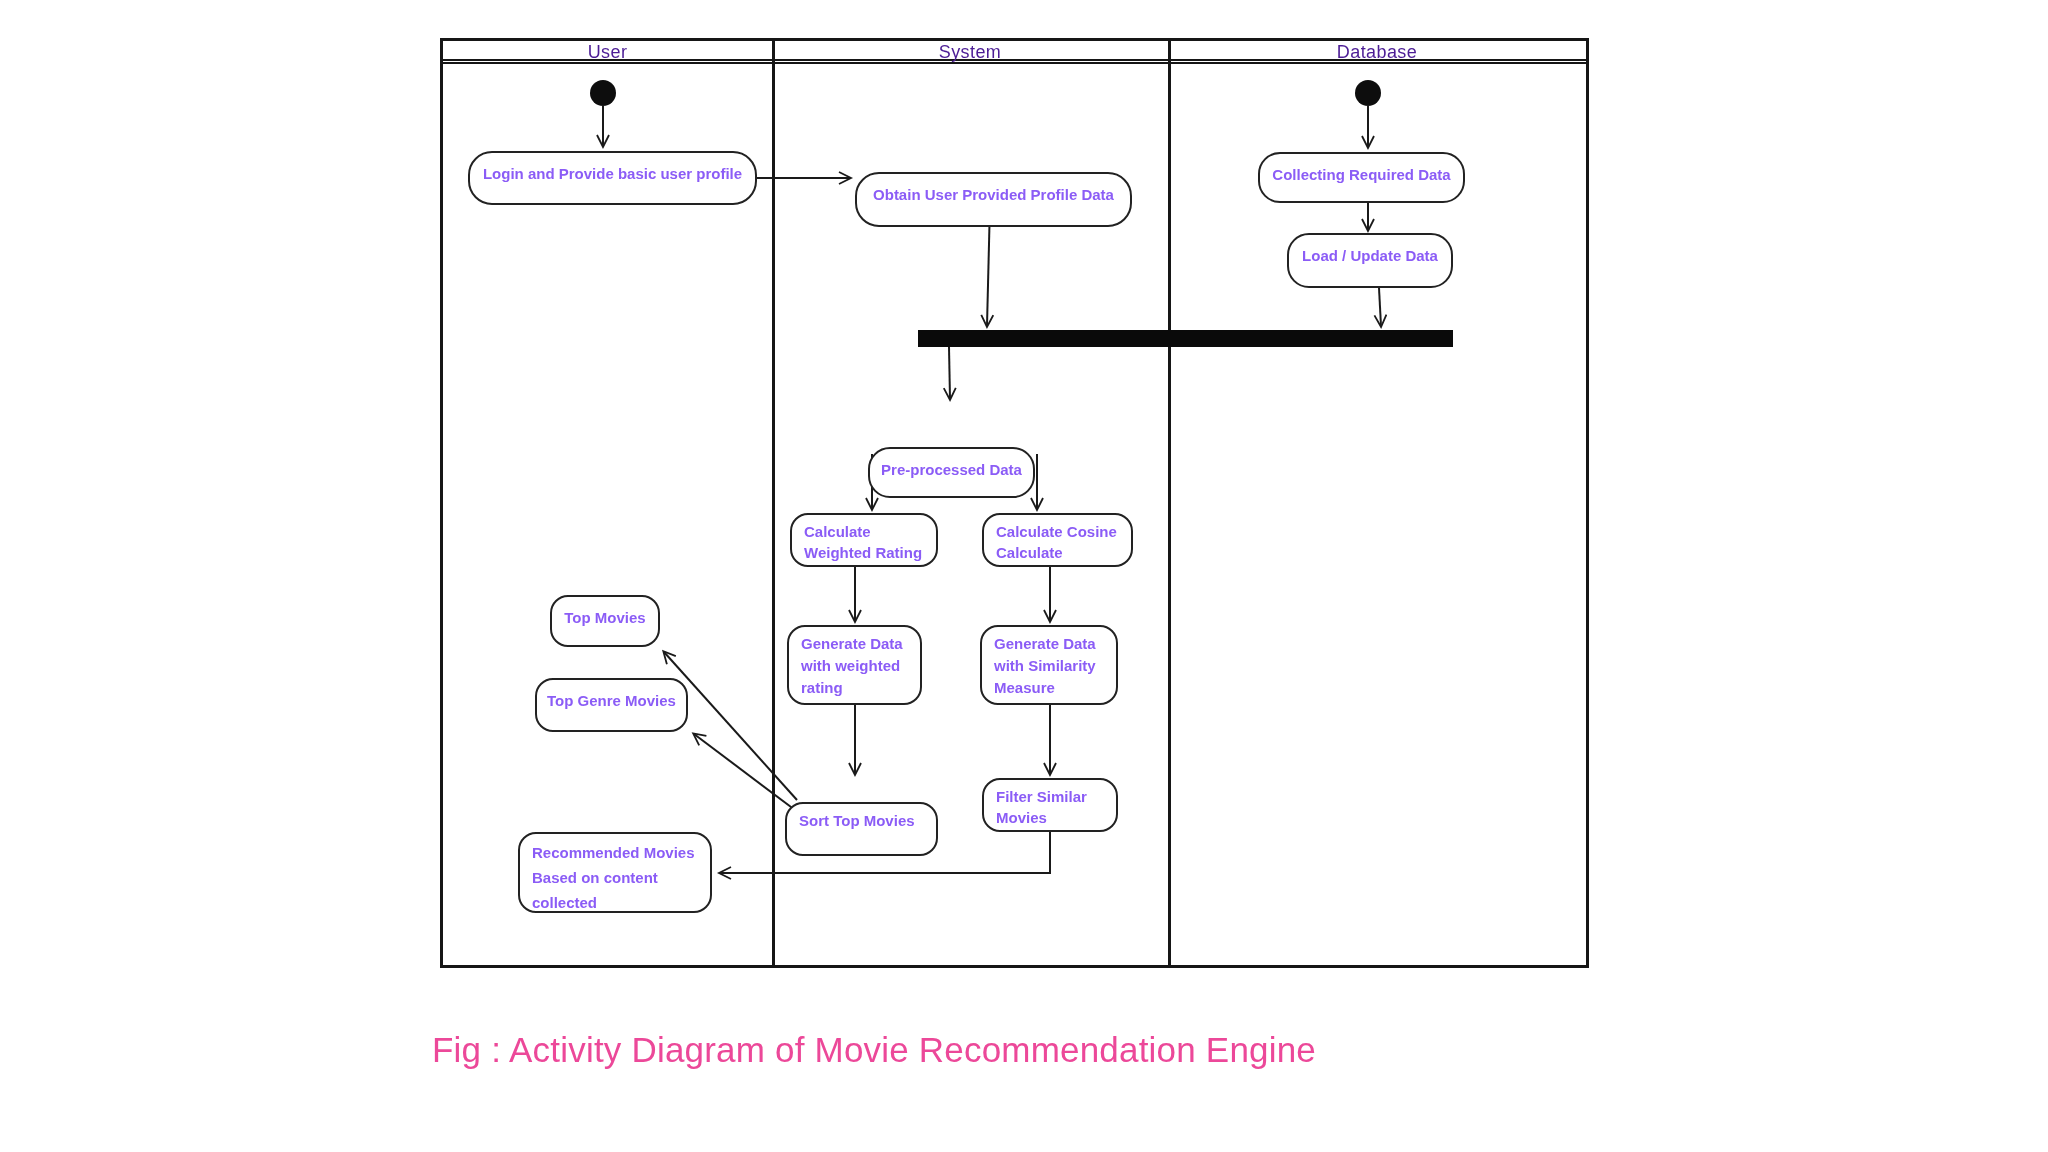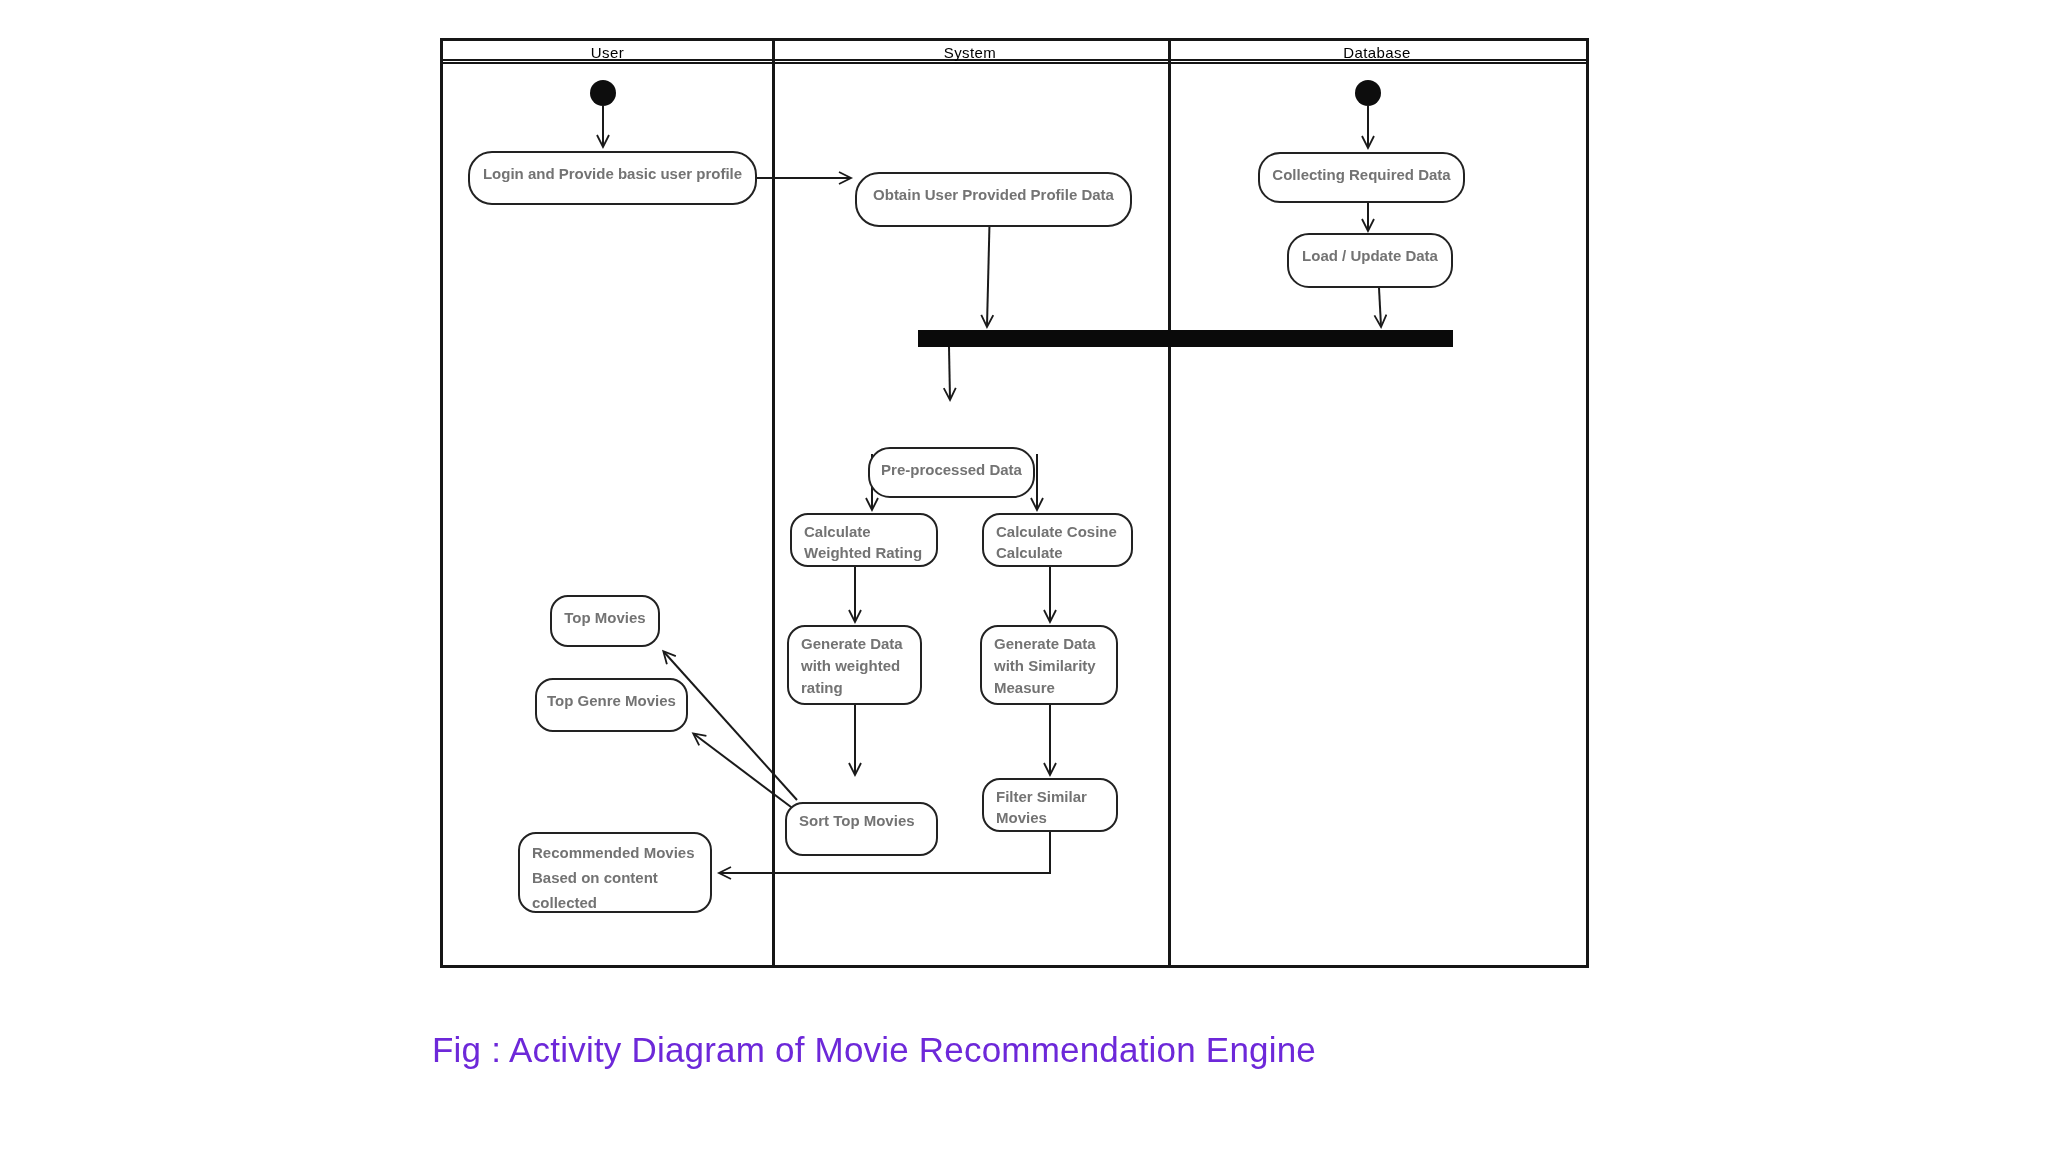--- a/index.html
+++ b/index.html
@@ -5,55 +5,55 @@
   html,body{margin:0;padding:0;background:#ffffff;}
   .stage{position:relative;width:2048px;height:1152px;background:#ffffff;
          font-family:"Liberation Sans",sans-serif;color:#1a1a1a;overflow:hidden;}
 
   
   .frame{position:absolute;left:440px;top:38px;width:1149px;height:930px;
          border:3px solid #161616;box-sizing:border-box;background:transparent;}
   .lane-header-row{position:absolute;left:440px;top:38px;width:1149px;height:26px;
          border-bottom:5px double #161616;box-sizing:border-box;}
   .lane-label{position:absolute;top:42px;height:20px;display:flex;align-items:center;justify-content:center;
-         font-size:15px;font-weight:400;color:#000000;letter-spacing:.4px;}
+         font-size:18px;font-weight:400;color:#4c1d95;letter-spacing:.4px;}
   .lane-label.user{left:443px;width:329px;}
   .lane-label.system{left:772px;width:396px;}
   .lane-label.database{left:1168px;width:418px;}
   .divider{position:absolute;top:38px;height:930px;width:3px;background:#161616;}
   .divider.d1{left:772px;}
   .divider.d2{left:1168px;}
 
   
   svg.edges{position:absolute;left:0;top:0;width:2048px;height:1152px;pointer-events:none;}
 
   
   .node{position:absolute;box-sizing:border-box;border:2px solid #222;border-radius:18px;
-        background:#fff;font-size:15px;font-weight:700;line-height:21px;color:#737373;}
+        background:#fff;font-size:15px;font-weight:700;line-height:21px;color:#8b5cf6;}
   .node.center{text-align:center;padding:10px 4px 0 4px;}
   .node.leftal{text-align:left;padding:6px 6px 16px 12px;}
   .ln{display:block;}
 
   .n-login{left:468px;top:151px;width:289px;height:54px;border-radius:24px;}
   .n-obtain{left:855px;top:148px;width:277px;height:55px;border-radius:24px;margin-top:24px;}
   .n-collecting{left:1258px;top:152px;width:207px;height:51px;border-radius:22px;}
   .n-load{left:1287px;top:233px;width:166px;height:55px;border-radius:22px;}
   .n-preprocessed{left:868px;top:403px;width:167px;height:51px;border-radius:22px;padding-top:11px;margin-top:44px;}
   .n-calc-weighted{left:790px;top:513px;width:148px;height:54px;}
   .n-calc-cosine{left:982px;top:513px;width:151px;height:54px;}
   .n-gen-weighted{left:787px;top:625px;width:135px;height:80px;line-height:22px;padding-top:5px;}
   .n-gen-similarity{left:980px;top:625px;width:138px;height:80px;line-height:22px;padding-top:5px;}
   .n-sort-top{left:785px;top:778px;width:153px;height:54px;padding-top:9px;margin-top:24px;}
   .n-filter-similar{left:982px;top:778px;width:136px;height:54px;padding-top:8px;}
   .n-top-movies{left:550px;top:595px;width:110px;height:52px;padding-top:10px;}
   .n-top-genre{left:535px;top:678px;width:153px;height:54px;padding-top:10px;}
   .n-recommended{left:518px;top:832px;width:194px;height:81px;line-height:25px;padding-top:9px;}
 
   .caption{position:absolute;left:432px;top:1030px;width:1000px;
-           font-size:35px;font-weight:400;color:#6d28d9;letter-spacing:.2px;}
+           font-size:35px;font-weight:400;color:#ec4899;letter-spacing:.2px;}
 </style>
 </head>
 <body>
 
 <div class="stage">
 
   <div class="frame"></div>
   <div class="lane-header-row"></div>
   <div class="lane-label user">User</div>
   <div class="lane-label system">System</div>

